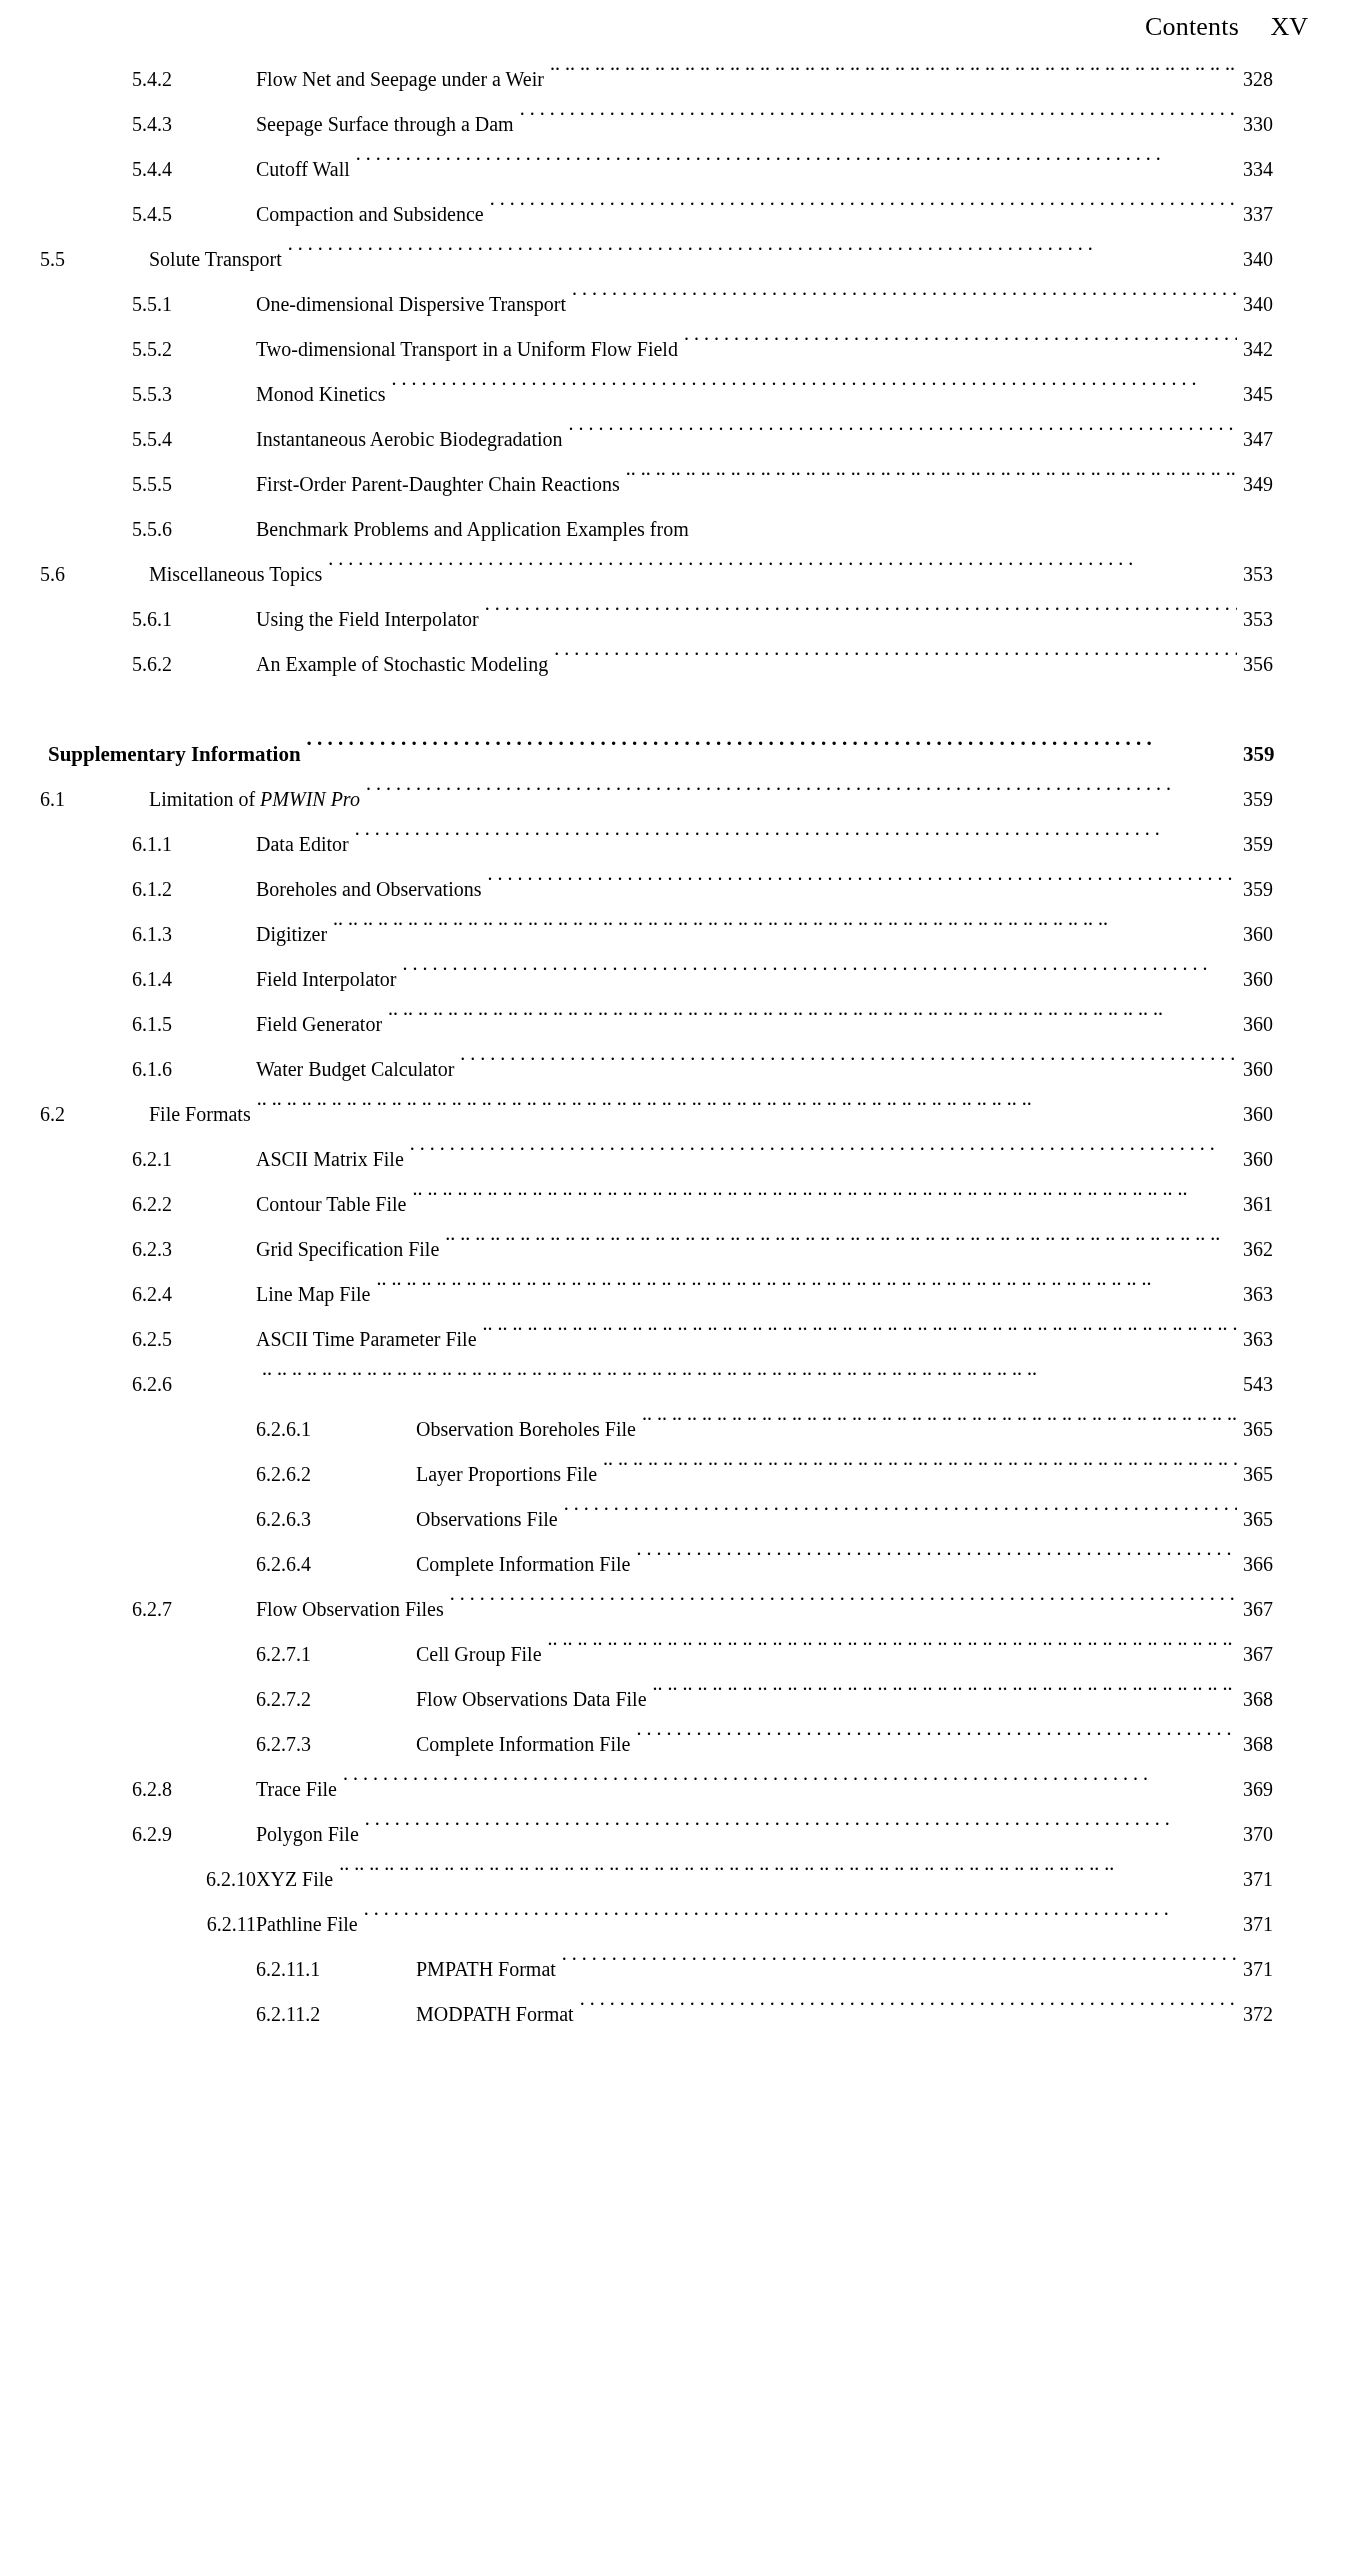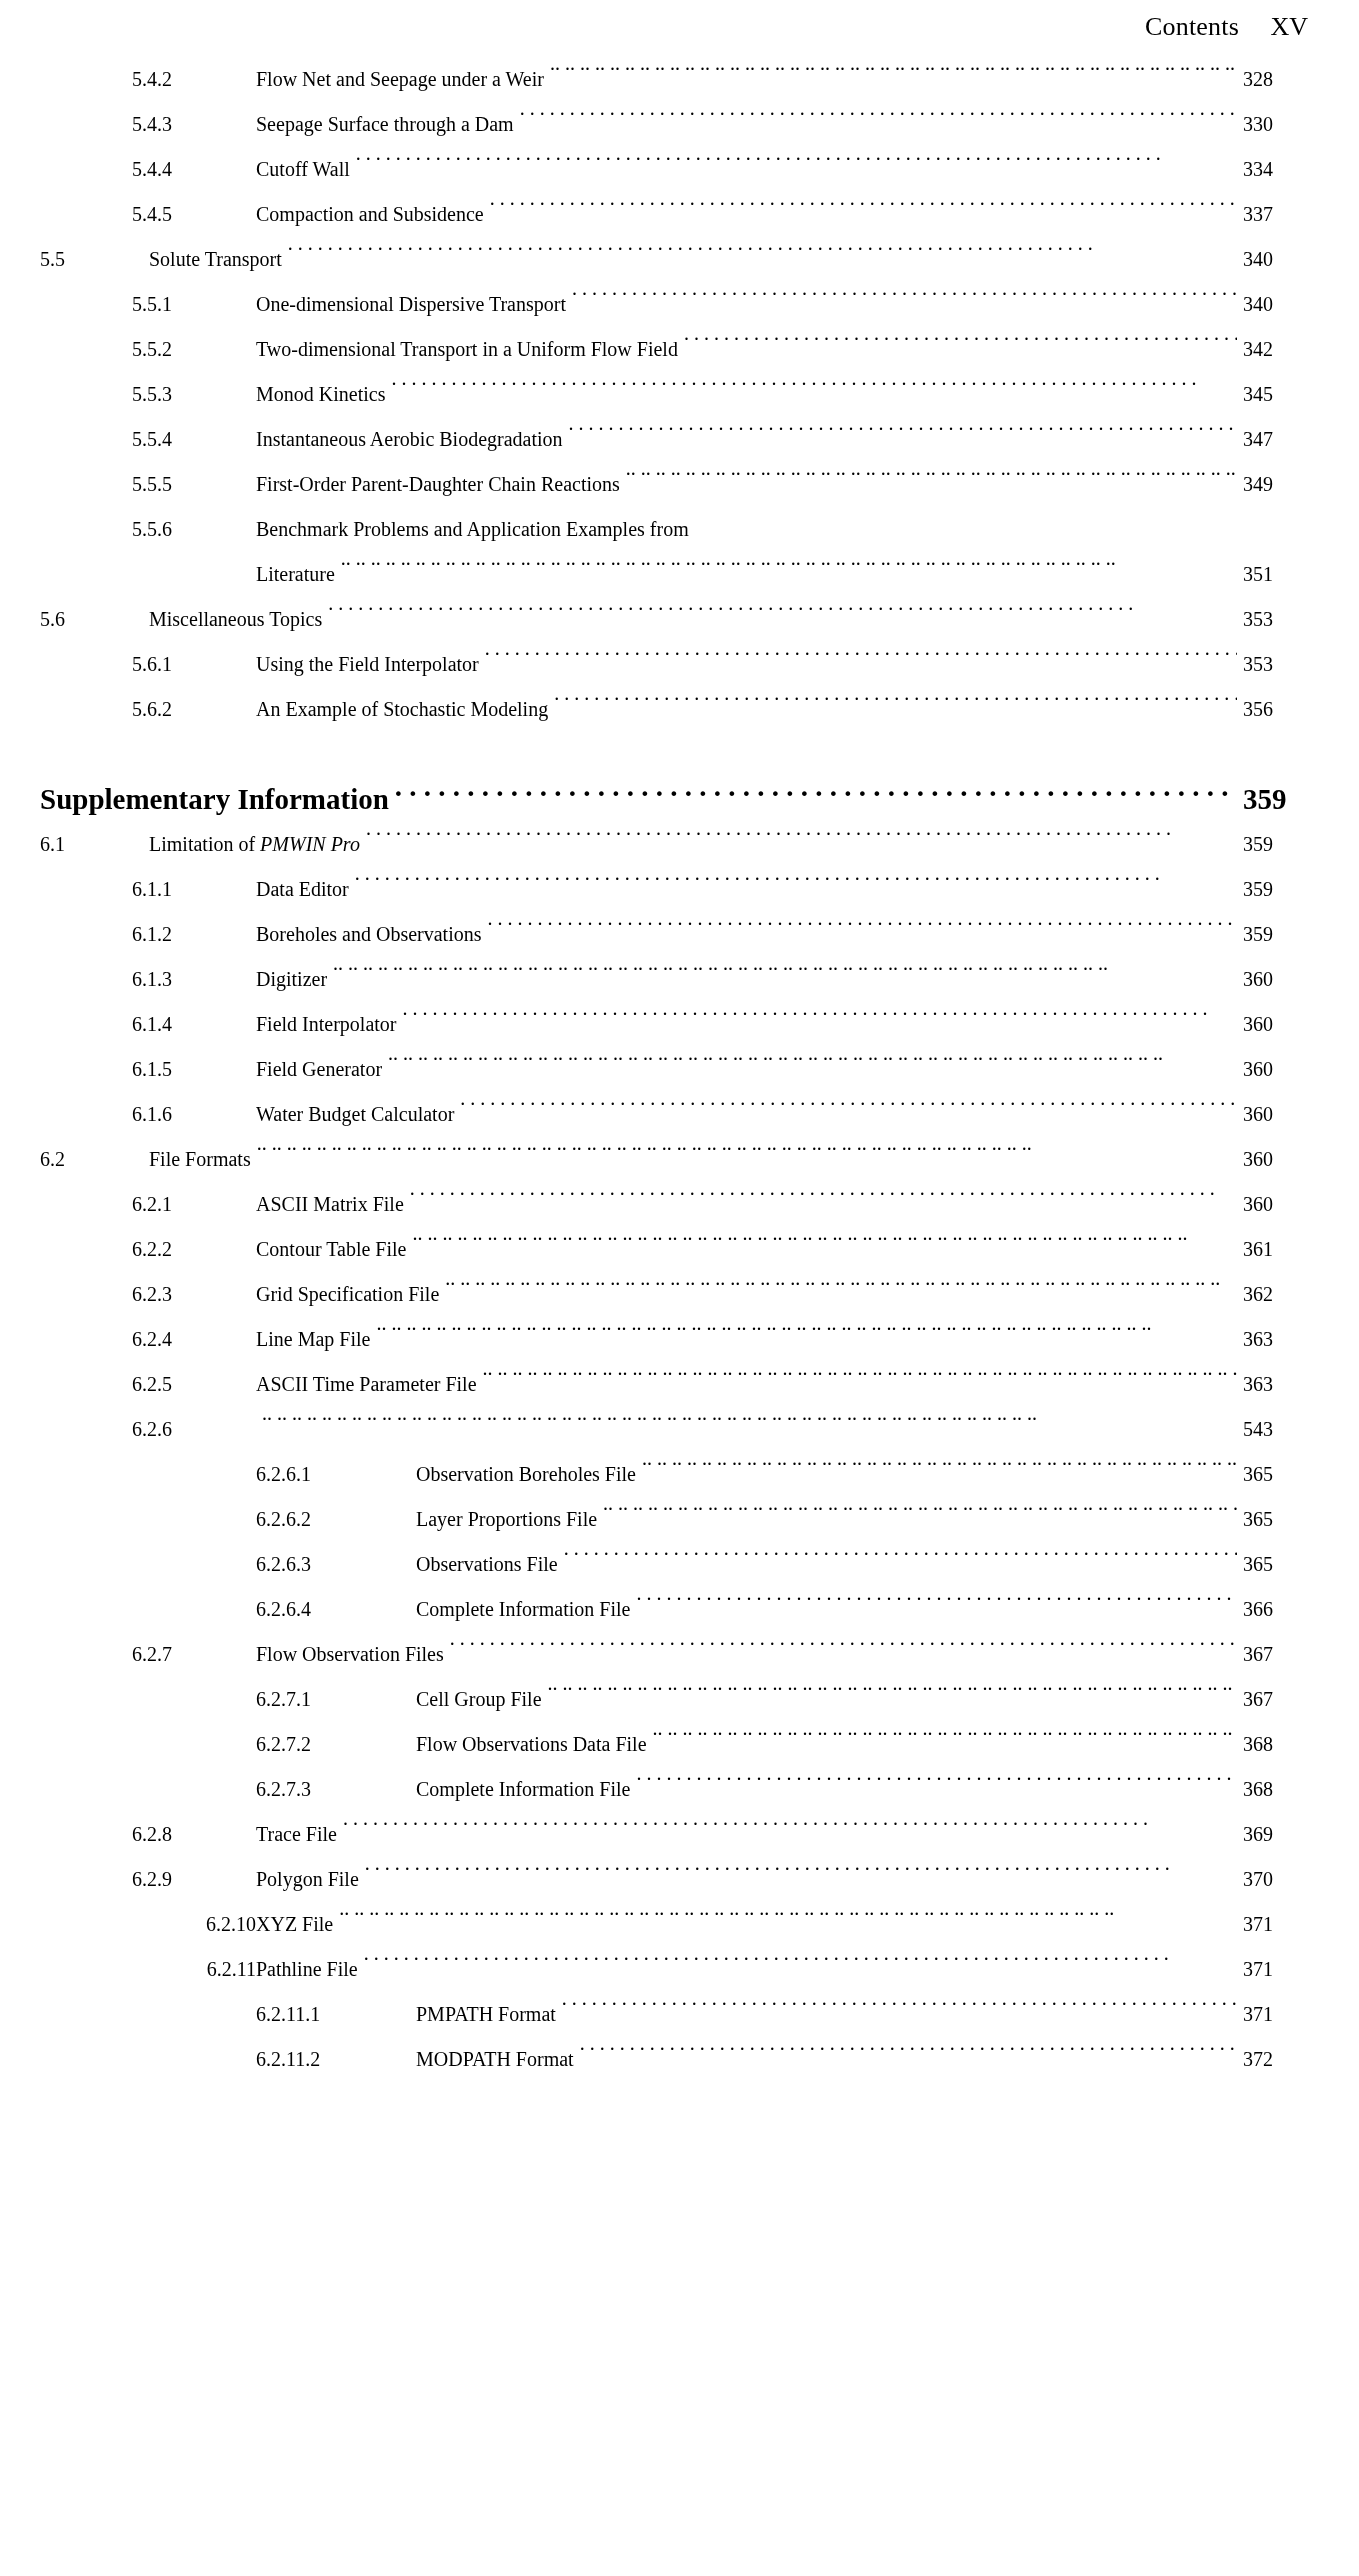--- a/index.html
+++ b/index.html
@@ -104,22 +104,23 @@
 
   
   .cont        { padding-left: 216px; }
 
   
   .lvl3.wide .num { width: 124px; text-align: right; }
 
   
   .part-head {
     font-weight: bold;
-    font-size: 29px;
+    font-size: 21px;
     line-height: 45px;
+    margin-left: 8px;
   }
   .part-head .title { font-weight: bold; }
 
   .spacer { height: 45px; }
 
   .ital { font-style: italic; }
 
   
   .noleader .leader::before { content: ""; }
 </style>
@@ -193,25 +194,20 @@
         <span class="title">First-Order Parent-Daughter Chain Reactions</span>
         <span class="leader tight"></span>
         <span class="folio">349</span>
       </div>
       <div class="entry lvl3 noleader">
         <span class="num">5.5.6</span>
         <span class="title">Benchmark Problems and Application Examples from</span>
         <span class="leader"></span>
         <span class="folio"></span>
       </div>
-      <div class="entry cont">
-        <span class="title">Literature</span>
-        <span class="leader tight"></span>
-        <span class="folio">351</span>
-      </div>
       <div class="entry lvl2">
         <span class="num">5.6</span>
         <span class="title">Miscellaneous Topics</span>
         <span class="leader"></span>
         <span class="folio">353</span>
       </div>
       <div class="entry lvl3">
         <span class="num">5.6.1</span>
         <span class="title">Using the Field Interpolator</span>
         <span class="leader"></span>

